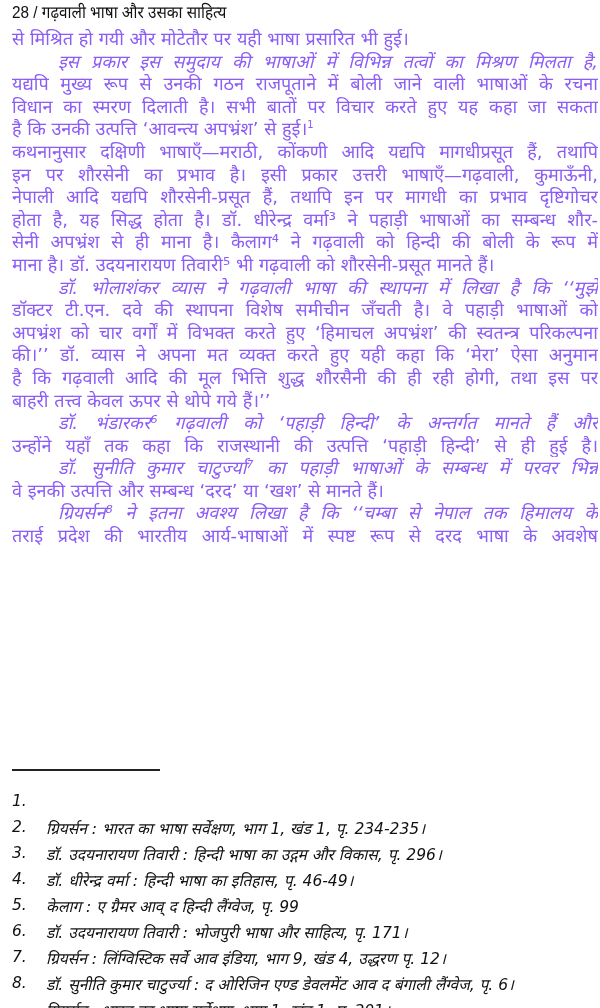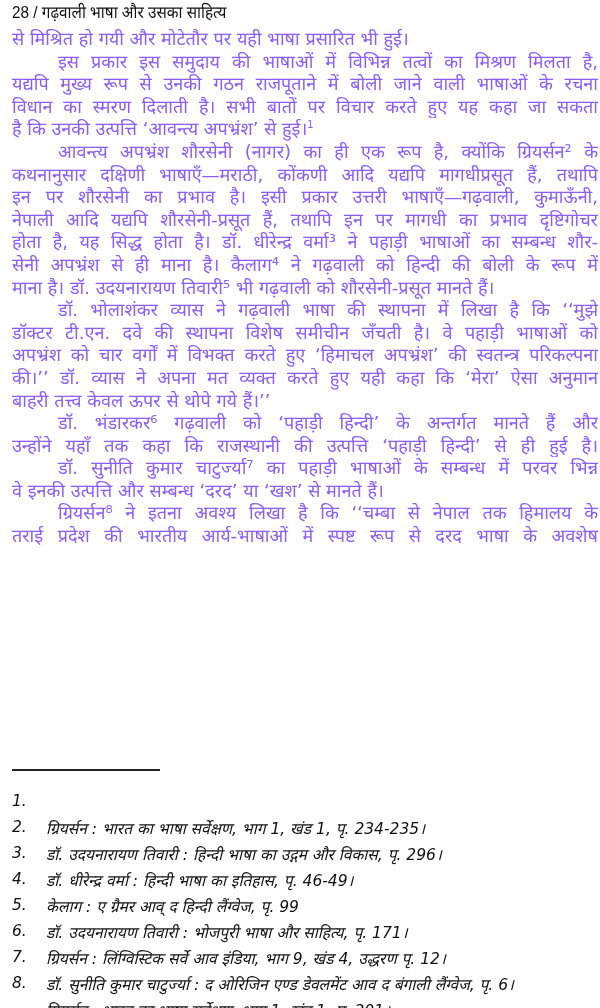--- a/index.html
+++ b/index.html
@@ -11,21 +11,21 @@
     font-size:17px; line-height:22px; white-space:nowrap; color:#111;
     transform:scaleX(0.9); transform-origin:left center;
   }
   .body-text {
     position:absolute; left:8px; top:28px; width:586px;
     font-family:"DejaVu Sans", sans-serif;
     font-size:18px; line-height:22.6px; color:#8b5cf6;
   }
   .line { display:block; white-space:nowrap; overflow:visible; height:22.6px; }
   .line.justify { text-align:justify; text-align-last:justify; white-space:normal; overflow:hidden; }
-  .line.indent { padding-left:46px; }
+  .line.indent { padding-left:46px;font-style:italic; }
   sup { font-size:10px; line-height:0; vertical-align:super; }
   .rule { position:absolute; left:8px; top:769px; width:148px; height:0; border-top:2px solid #222; }
   .footnotes {
     position:absolute; left:8px; top:788px; width:590px;
     font-family:"DejaVu Sans", sans-serif; font-style:italic;
     font-size:15.5px; line-height:26px; color:#111;
   }
   .fn { display:flex; white-space:nowrap; height:26px; }
   .fn-num { width:34px; flex:0 0 34px; }
   .fn-text { flex:1 1 auto;margin-top:28px; }
@@ -40,31 +40,31 @@
     <span>/</span>
     <span>गढ़वाली भाषा और उसका साहित्य</span>
   </div>
 
   <div class="body-text" id="body-text">
       <span class="line"><span>से मिश्रित हो गयी और मोटेतौर पर यही भाषा प्रसारित भी हुई।</span></span>
       <span class="line justify indent"><span>इस प्रकार इस समुदाय की भाषाओं में विभिन्न तत्वों का मिश्रण मिलता है,</span></span>
       <span class="line justify"><span>यद्यपि मुख्य रूप से उनकी गठन राजपूताने में बोली जाने वाली भाषाओं के रचना</span></span>
       <span class="line justify"><span>विधान का स्मरण दिलाती है। सभी बातों पर विचार करते हुए यह कहा जा सकता</span></span>
       <span class="line"><span>है कि उनकी उत्पत्ति ‘आवन्त्य अपभ्रंश’ से हुई।</span><sup>1</sup></span>
-      <span class="line justify indent"><span>आवन्त्य अपभ्रंश शौरसेनी (नागर) का ही एक रूप है, क्योंकि ग्रियर्सन² के</span></span>
       <span class="line justify"><span>कथनानुसार दक्षिणी भाषाएँ—मराठी, कोंकणी आदि यद्यपि मागधीप्रसूत हैं, तथापि</span></span>
       <span class="line justify"><span>इन पर शौरसेनी का प्रभाव है। इसी प्रकार उत्तरी भाषाएँ—गढ़वाली, कुमाऊँनी,</span></span>
       <span class="line justify"><span>नेपाली आदि यद्यपि शौरसेनी-प्रसूत हैं, तथापि इन पर मागधी का प्रभाव दृष्टिगोचर</span></span>
       <span class="line justify"><span>होता है, यह सिद्ध होता है। डॉ. धीरेन्द्र वर्मा³ ने पहाड़ी भाषाओं का सम्बन्ध शौर-</span></span>
       <span class="line justify"><span>सेनी अपभ्रंश से ही माना है। कैलाग⁴ ने गढ़वाली को हिन्दी की बोली के रूप में</span></span>
       <span class="line"><span>माना है। डॉ. उदयनारायण तिवारी⁵ भी गढ़वाली को शौरसेनी-प्रसूत मानते हैं।</span></span>
       <span class="line justify indent"><span>डॉ. भोलाशंकर व्यास ने गढ़वाली भाषा की स्थापना में लिखा है कि ‘‘मुझे</span></span>
       <span class="line justify"><span>डॉक्टर टी.एन. दवे की स्थापना विशेष समीचीन जँचती है। वे पहाड़ी भाषाओं को</span></span>
       <span class="line justify"><span>अपभ्रंश को चार वर्गों में विभक्त करते हुए ‘हिमाचल अपभ्रंश’ की स्वतन्त्र परिकल्पना</span></span>
       <span class="line justify"><span>की।’’ डॉ. व्यास ने अपना मत व्यक्त करते हुए यही कहा कि ‘मेरा’ ऐसा अनुमान</span></span>
+      <span class="line justify"><span>है कि गढ़वाली आदि की मूल भित्ति शुद्ध शौरसैनी की ही रही होगी, तथा इस पर</span></span>
       <span class="line"><span>बाहरी तत्त्व केवल ऊपर से थोपे गये हैं।’’</span></span>
       <span class="line justify indent"><span>डॉ. भंडारकर⁶ गढ़वाली को ‘पहाड़ी हिन्दी’ के अन्तर्गत मानते हैं और</span></span>
       <span class="line justify"><span>उन्होंने यहाँ तक कहा कि राजस्थानी की उत्पत्ति ‘पहाड़ी हिन्दी’ से ही हुई है।</span></span>
       <span class="line justify indent"><span>डॉ. सुनीति कुमार चाटुर्ज्या⁷ का पहाड़ी भाषाओं के सम्बन्ध में परवर भिन्न</span></span>
       <span class="line"><span>वे इनकी उत्पत्ति और सम्बन्ध ‘दरद’ या ‘खश’ से मानते हैं।</span></span>
       <span class="line justify indent"><span>ग्रियर्सन⁸ ने इतना अवश्य लिखा है कि ‘‘चम्बा से नेपाल तक हिमालय के</span></span>
       <span class="line justify"><span>तराई प्रदेश की भारतीय आर्य-भाषाओं में स्पष्ट रूप से दरद भाषा के अवशेष</span></span>
     </div>
 
   <div class="rule"></div>

